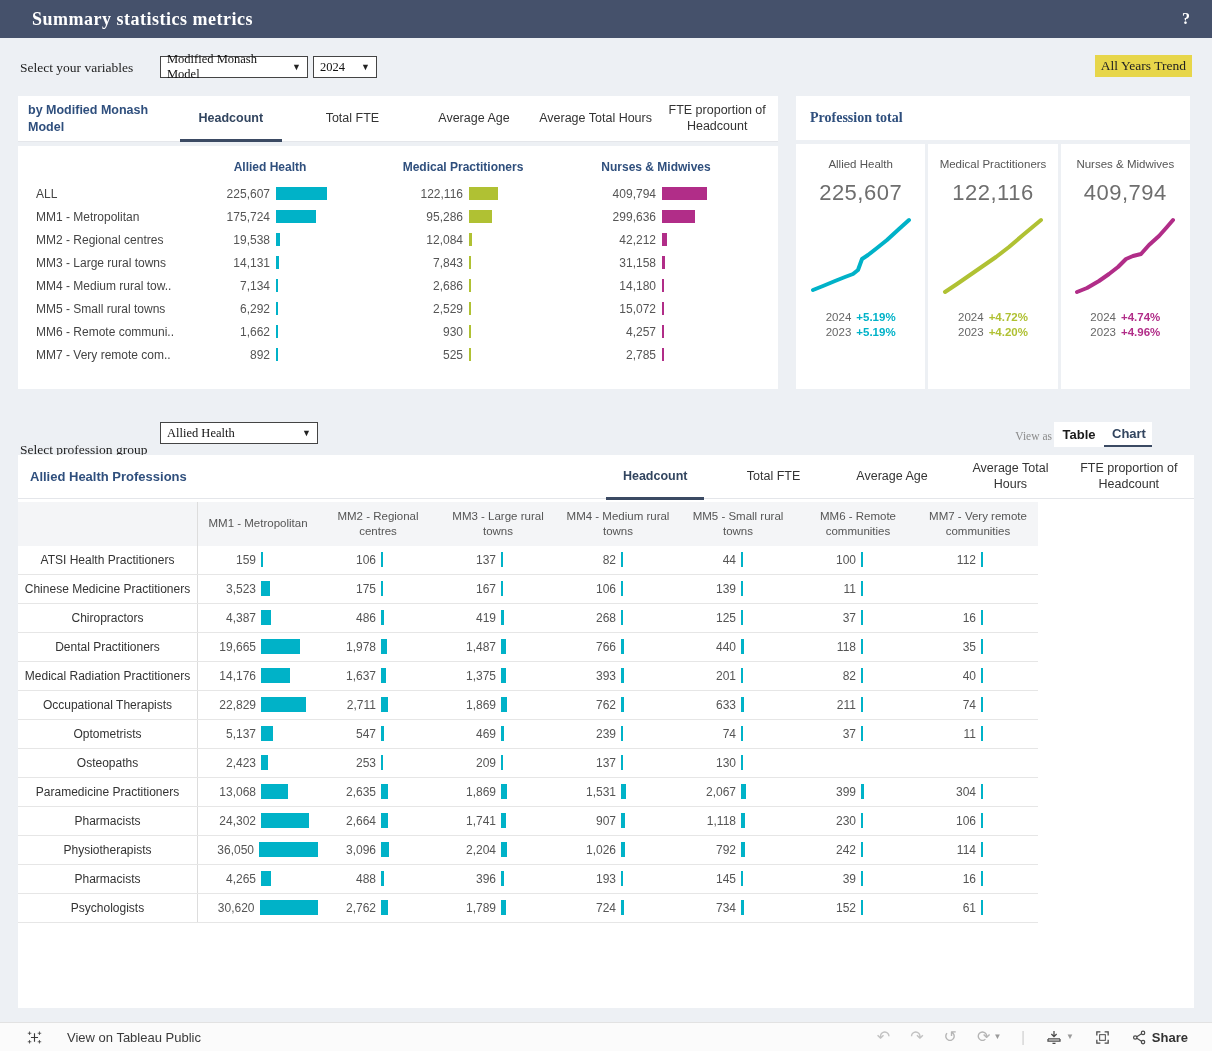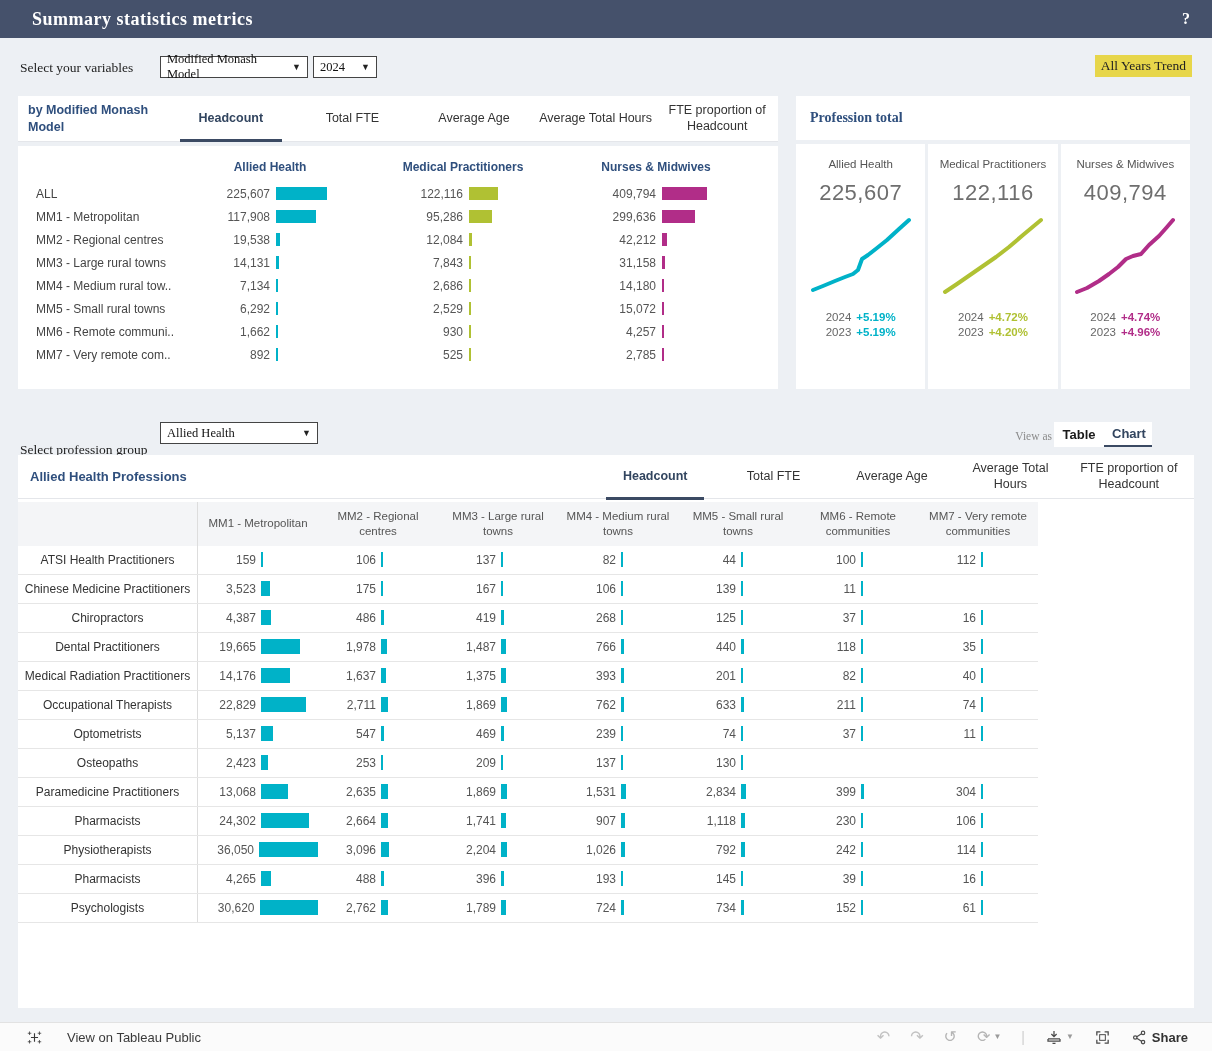--- a/index.html
+++ b/index.html
@@ -147,21 +147,21 @@
           <div class="mm-cell">
             <span class="mm-num">409,794</span>
             <span class="mm-barwrap">
               <span class="mm-bar" style="width: 45px; background: rgb(177, 45, 136);"></span>
             </span>
           </div>
         </div>
         <div class="mm-grid mm-row">
           <div class="mm-rowlabel">MM1 - Metropolitan</div>
           <div class="mm-cell">
-            <span class="mm-num">117,908</span>
+            <span class="mm-num">175,724</span>
             <span class="mm-barwrap">
               <span class="mm-bar" style="width: 39.7px; background: rgb(0, 178, 200);"></span>
             </span>
           </div>
           <div class="mm-cell">
             <span class="mm-num">95,286</span>
             <span class="mm-barwrap">
               <span class="mm-bar" style="width: 22.6px; background: rgb(176, 193, 51);"></span>
             </span>
           </div>
@@ -653,21 +653,21 @@
           <span class="ap-num">1,869</span>
           <span class="ap-tick" style="background: rgb(0, 178, 200);"></span>
           <span class="ap-bar" style="width: 3.5px; background: rgb(0, 178, 200);"></span>
         </div>
         <div class="ap-cell">
           <span class="ap-num">1,531</span>
           <span class="ap-tick" style="background: rgb(0, 178, 200);"></span>
           <span class="ap-bar" style="width: 2.9px; background: rgb(0, 178, 200);"></span>
         </div>
         <div class="ap-cell">
-          <span class="ap-num">2,834</span>
+          <span class="ap-num">2,067</span>
           <span class="ap-tick" style="background: rgb(0, 178, 200);"></span>
           <span class="ap-bar" style="width: 3.2px; background: rgb(0, 178, 200);"></span>
         </div>
         <div class="ap-cell">
           <span class="ap-num">399</span>
           <span class="ap-tick" style="background: rgb(0, 178, 200);"></span>
           <span class="ap-bar" style="width: 0.8px; background: rgb(0, 178, 200);"></span>
         </div>
         <div class="ap-cell">
           <span class="ap-num">304</span>

